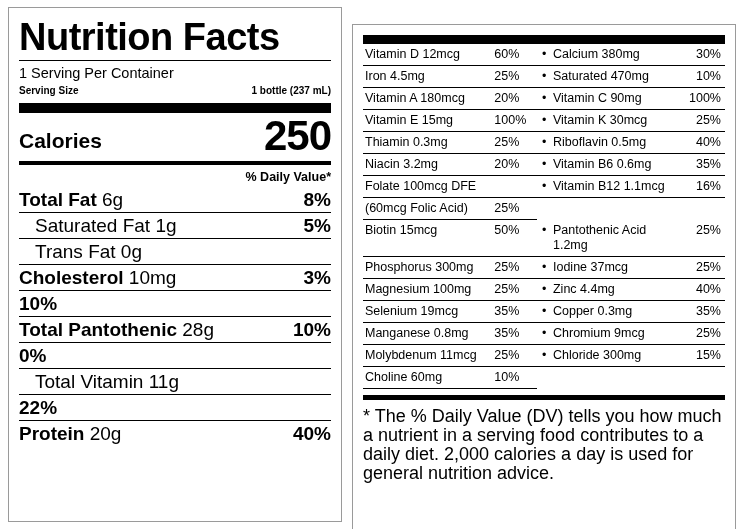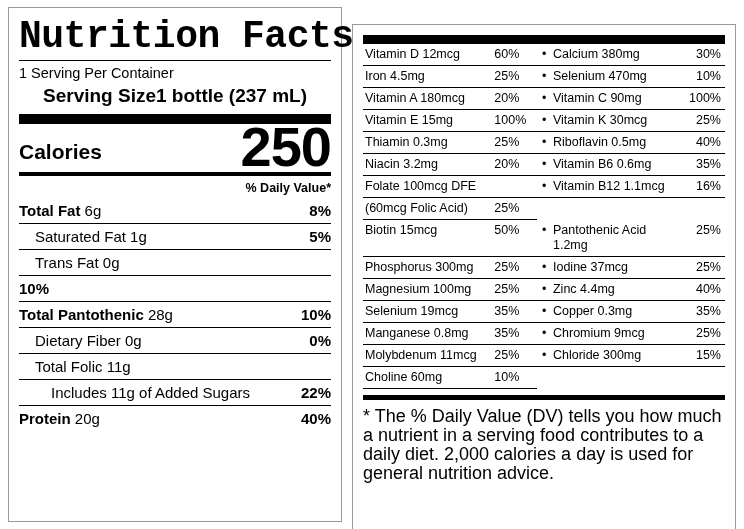--- a/index.html
+++ b/index.html
@@ -28,21 +28,21 @@
     left: 8px;
     top: 7px;
     width: 334px;
     height: 515px;
     border: 1px solid #9a9a9a;
     background: #fff;
     box-sizing: border-box;
     padding: 6px 10px 0 10px;
   }
   .nf-title {
-    font-family: Liberation Mono, monospace;
+    font-family: Liberation Sans, sans-serif;
     font-weight: bold;
     font-size: 38px;
     line-height: 42px;
     letter-spacing: -0.5px;
     margin: 2px 0 1px 0;
     white-space: nowrap;
   }
   .rule-thin {
     border-bottom: 1px solid #000;
     margin: 2px 0;
@@ -55,60 +55,60 @@
     border-bottom: 10px solid #000;
     margin: 4px 0 3px 0;
   }
   .servings {
     font-size: 14.5px;
     line-height: 19px;
     padding: 1px 0 2px 0;
   }
   .serving-size-row {
     display: flex;
-    justify-content: center;
+    justify-content: space-between;
     align-items: baseline;
-    font-size: 19px;
+    font-size: 10px;
     font-weight: bold;
     padding-bottom: 3px;
   }
   .amount-per {
     font-size: 11.5px;
     font-weight: bold;
     padding-top: 2px;
   }
   .cal-row {
     display: flex;
     justify-content: space-between;
     align-items: flex-end;
     margin-top: -2px;
   }
   .cal-label {
     font-size: 21px;
     font-weight: bold;
     line-height: 34px;
   }
   .cal-value {
-    font-size: 56px;
+    font-size: 42px;
     font-weight: bold;
     line-height: 44px;
     letter-spacing: -1px;
     margin-left: 12px;
   }
   .dv-head {
     text-align: right;
     font-size: 12.5px;
     font-weight: bold;
     padding: 2px 0 3px 0;
   }
   .nut-row {
     display: flex;
     justify-content: space-between;
     align-items: baseline;
-    font-size: 15px;
+    font-size: 19px;
     line-height: 17px;
     padding: 4px 0 4px 0;
     border-top: 1px solid #000;
   }
   .nut-row.first {
     border-top: none;
   }
   .nut-name { }
   .nut-name b { font-weight: bold; }
   .nut-dv { font-weight: bold; }
@@ -193,36 +193,38 @@
         </div>
         <div class="nut-row">
           <div class="nut-name indent1"><span>Saturated Fat</span><span> 1g</span></div>
           <div class="nut-dv">5%</div>
         </div>
         <div class="nut-row">
           <div class="nut-name indent1"><span>Trans Fat</span><span> 0g</span></div>
           <div class="nut-dv"></div>
         </div>
         <div class="nut-row">
+          <div class="nut-name"><b>Cholesterol</b><span> 10mg</span></div>
+          <div class="nut-dv">3%</div>
+        </div>
+        <div class="nut-row">
           <div class="nut-dv">10%</div>
         </div>
         <div class="nut-row">
           <div class="nut-name"><b>Total Pantothenic</b><span> 28g</span></div>
           <div class="nut-dv">10%</div>
         </div>
         <div class="nut-row">
-          <div class="nut-name indent1"><span>Dietary Fiber</span><span> 0g</span></div>
           <div class="nut-dv">0%</div>
         </div>
         <div class="nut-row">
-          <div class="nut-name indent1"><span>Total Folic</span><span> 11g</span></div>
+          <div class="nut-name indent1"><span>Total Vitamin</span><span> 11g</span></div>
           <div class="nut-dv"></div>
         </div>
         <div class="nut-row">
-          <div class="nut-name indent2"><span>Includes 11g of Added Sugars</span></div>
           <div class="nut-dv">22%</div>
         </div>
         <div class="nut-row">
           <div class="nut-name"><b>Protein</b><span> 20g</span></div>
           <div class="nut-dv">40%</div>
         </div>
       </div>
   </div>
 
   <div class="right-panel">
@@ -233,21 +235,21 @@
             <td class="c-name">Vitamin D 12mcg</td>
             <td class="c-dv">60%</td>
             <td class="c-sep">•</td>
             <td class="c-name2">Calcium 380mg</td>
             <td class="c-dv2">30%</td>
           </tr>
           <tr>
             <td class="c-name">Iron 4.5mg</td>
             <td class="c-dv">25%</td>
             <td class="c-sep">•</td>
-            <td class="c-name2">Selenium 470mg</td>
+            <td class="c-name2">Saturated 470mg</td>
             <td class="c-dv2">10%</td>
           </tr>
           <tr>
             <td class="c-name">Vitamin A 180mcg</td>
             <td class="c-dv">20%</td>
             <td class="c-sep">•</td>
             <td class="c-name2">Vitamin C 90mg</td>
             <td class="c-dv2">100%</td>
           </tr>
           <tr>

